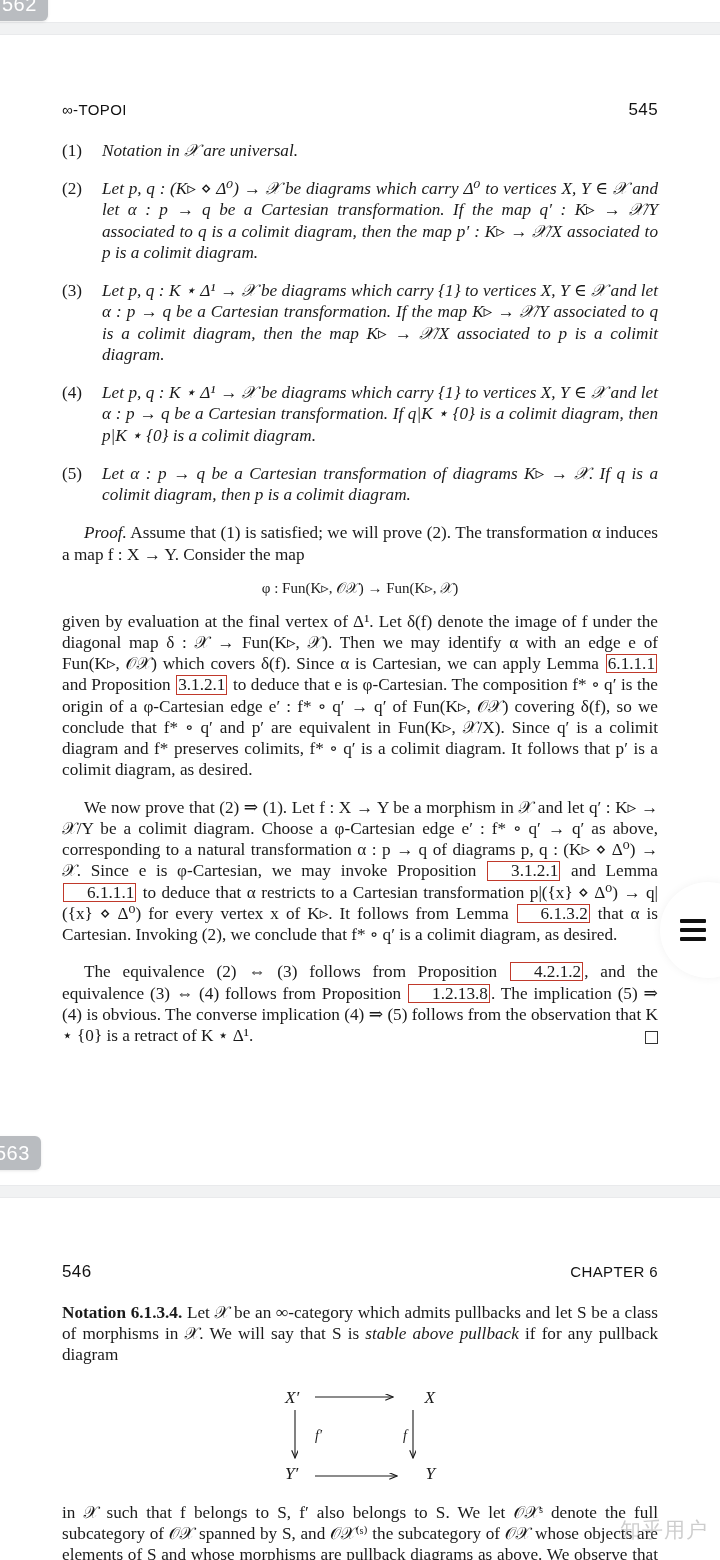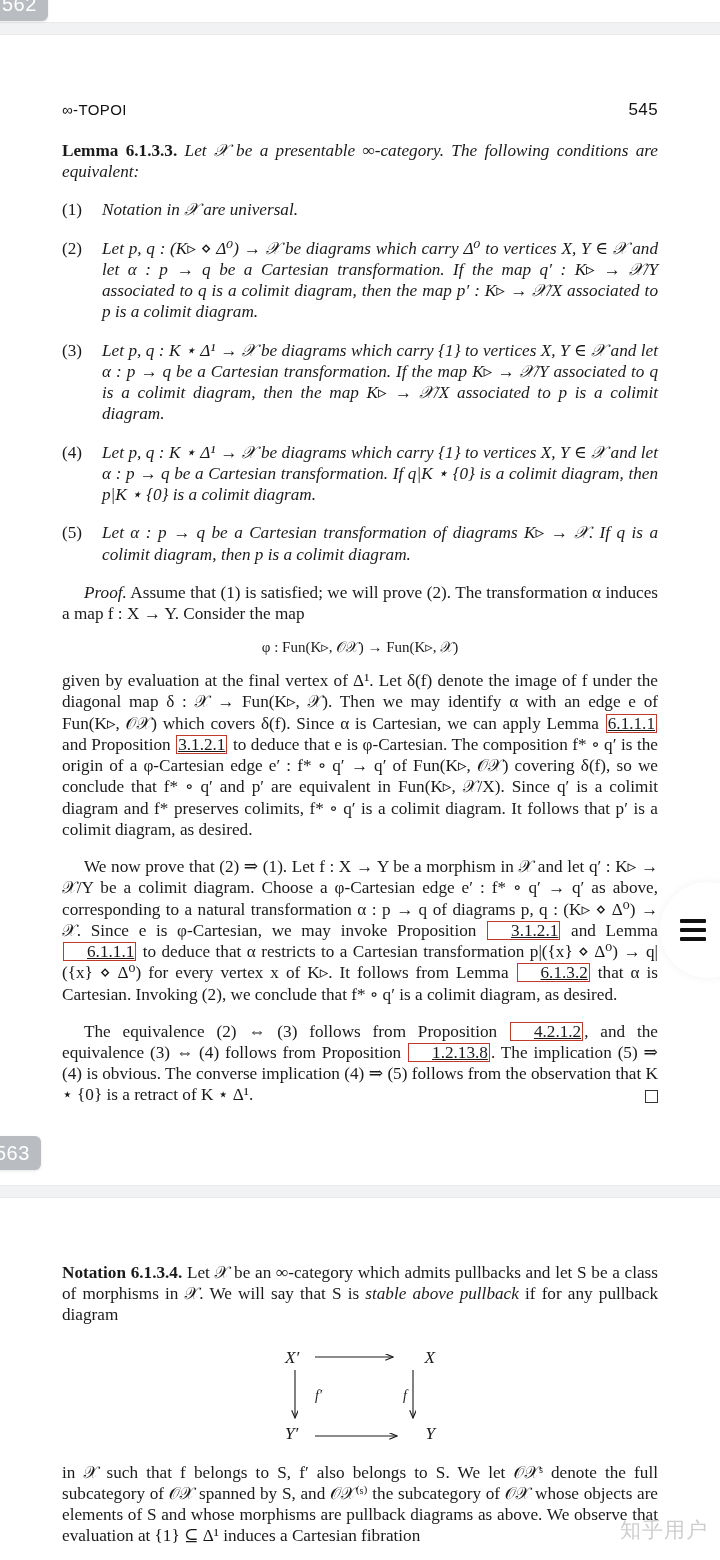--- a/index.html
+++ b/index.html
@@ -142,21 +142,20 @@
 
   
   .xref {
     border: 1.5px solid #c0392b;
     padding: 0 1px;
     margin: 0 1px;
     font-style: normal;
     cursor: pointer;
     display: inline-block;
     line-height: 1.0;
-    text-decoration: underline;
   }
 
   .qed {
     float: right;
     display: inline-block;
     width: 11px;
     height: 11px;
     border: 1.3px solid #333;
     margin-top: 6px;
   }
@@ -213,24 +212,20 @@
   </span>
 </div>
 
 <div class="page p545">
 
   <div class="runhead">
     <span class="rh-title">∞-TOPOI</span>
     <span class="folio">545</span>
   </div>
 
-  <p class="body">
-    <span class="lemma-head">Lemma 6.1.3.3.</span>
-    <span class="it">Let 𝒳 be a presentable ∞-category. The following conditions are equivalent:</span>
-  </p>
 
   <ol class="conds">
     <li>
       <span class="marker">(1)</span>
       <span>Notation in 𝒳 are universal.</span>
     </li>
     <li>
       <span class="marker">(2)</span>
       <span>Let p, q : (K▹ ⋄ Δ⁰) → 𝒳 be diagrams which carry Δ⁰ to vertices X, Y ∈ 𝒳 and let α : p → q be a Cartesian transformation. If the map q′ : K▹ → 𝒳/Y associated to q is a colimit diagram, then the map p′ : K▹ → 𝒳/X associated to p is a colimit diagram.</span>
     </li>
@@ -258,20 +253,24 @@
     <p class="body"><span>given by evaluation at the final vertex of Δ¹. Let δ(f) denote the image of f under the diagonal map δ : 𝒳 → Fun(K▹, 𝒳). Then we may identify α with an edge e of Fun(K▹, 𝒪𝒳) which covers δ(f). Since α is Cartesian, we can apply Lemma </span><span class="xref">6.1.1.1</span><span> and Proposition </span><span class="xref">3.1.2.1</span><span> to deduce that e is φ-Cartesian. The composition f* ∘ q′ is the origin of a φ-Cartesian edge e′ : f* ∘ q′ → q′ of Fun(K▹, 𝒪𝒳) covering δ(f), so we conclude that f* ∘ q′ and p′ are equivalent in Fun(K▹, 𝒳/X). Since q′ is a colimit diagram and f* preserves colimits, f* ∘ q′ is a colimit diagram. It follows that p′ is a colimit diagram, as desired.</span></p>
 
     <p class="body indent"><span>We now prove that (2) ⇒ (1). Let f : X → Y be a morphism in 𝒳 and let q′ : K▹ → 𝒳/Y be a colimit diagram. Choose a φ-Cartesian edge e′ : f* ∘ q′ → q′ as above, corresponding to a natural transformation α : p → q of diagrams p, q : (K▹ ⋄ Δ⁰) → 𝒳. Since e is φ-Cartesian, we may invoke Proposition </span><span class="xref">3.1.2.1</span><span> and Lemma </span><span class="xref">6.1.1.1</span><span> to deduce that α restricts to a Cartesian transformation p|({x} ⋄ Δ⁰) → q|({x} ⋄ Δ⁰) for every vertex x of K▹. It follows from Lemma </span><span class="xref">6.1.3.2</span><span> that α is Cartesian. Invoking (2), we conclude that f* ∘ q′ is a colimit diagram, as desired.</span></p>
 
     <p class="body indent"><span>The equivalence (2) ⇔ (3) follows from Proposition </span><span class="xref">4.2.1.2</span><span>, and the equivalence (3) ⇔ (4) follows from Proposition </span><span class="xref">1.2.13.8</span><span>. The implication (5) ⇒ (4) is obvious. The converse implication (4) ⇒ (5) follows from the observation that K ⋆ {0} is a retract of K ⋆ Δ¹.</span><span class="qed"></span></p>
   </div>
 </div>
 
 <div class="page p546">
 
+  <div class="runhead">
+    <span class="folio">546</span>
+    <span class="rh-title">CHAPTER 6</span>
+  </div>
 
   <p class="body"><span class="lemma-head">Notation 6.1.3.4.</span><span> Let 𝒳 be an ∞-category which admits pullbacks and let S be a class of morphisms in 𝒳. We will say that S is </span><span class="it">stable above pullback</span><span> if for any pullback diagram</span></p>
 
   <div class="cd-wrap">
     <div class="cd">
       <svg width="150" height="96">
         <defs>
           <marker id="ah" markerWidth="8" markerHeight="8" refX="7" refY="3" orient="auto">
             <path d="M0,0 L7,3 L0,6" fill="none" stroke="#1a1a1a" stroke-width="1"></path>
           </marker>

